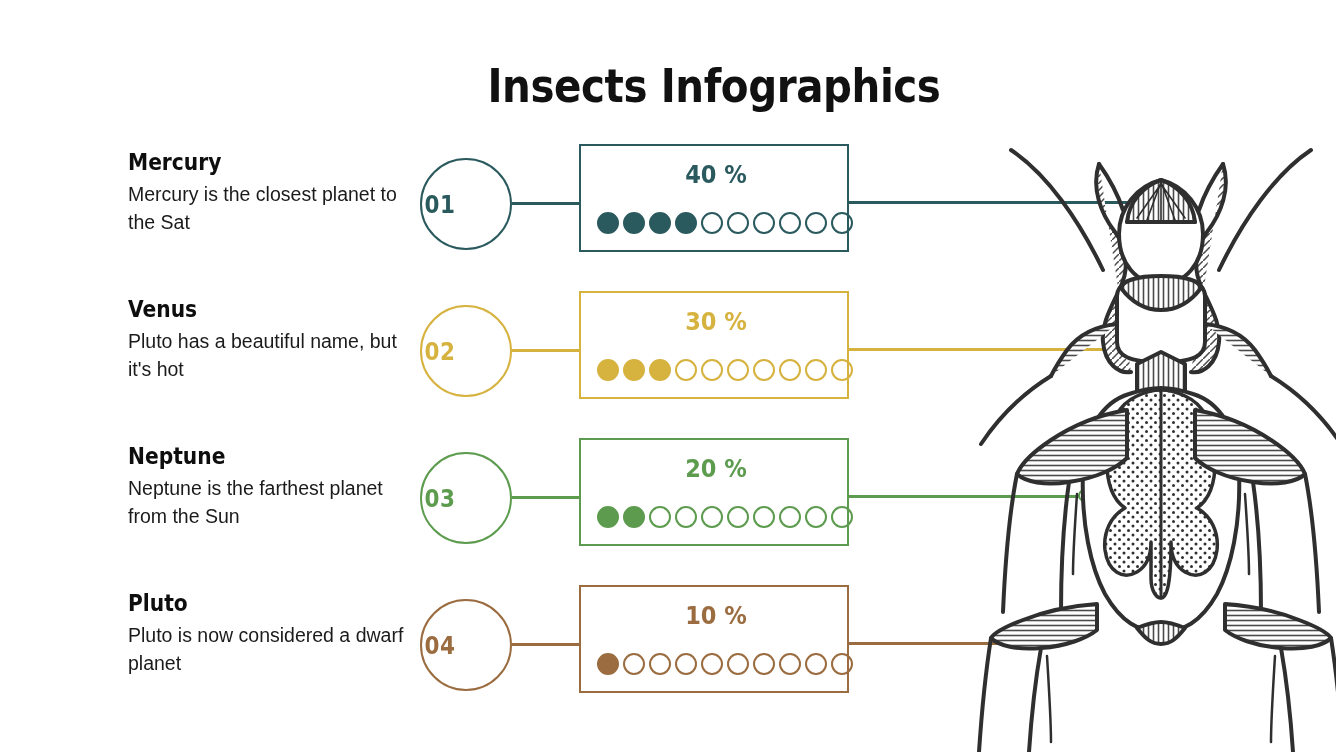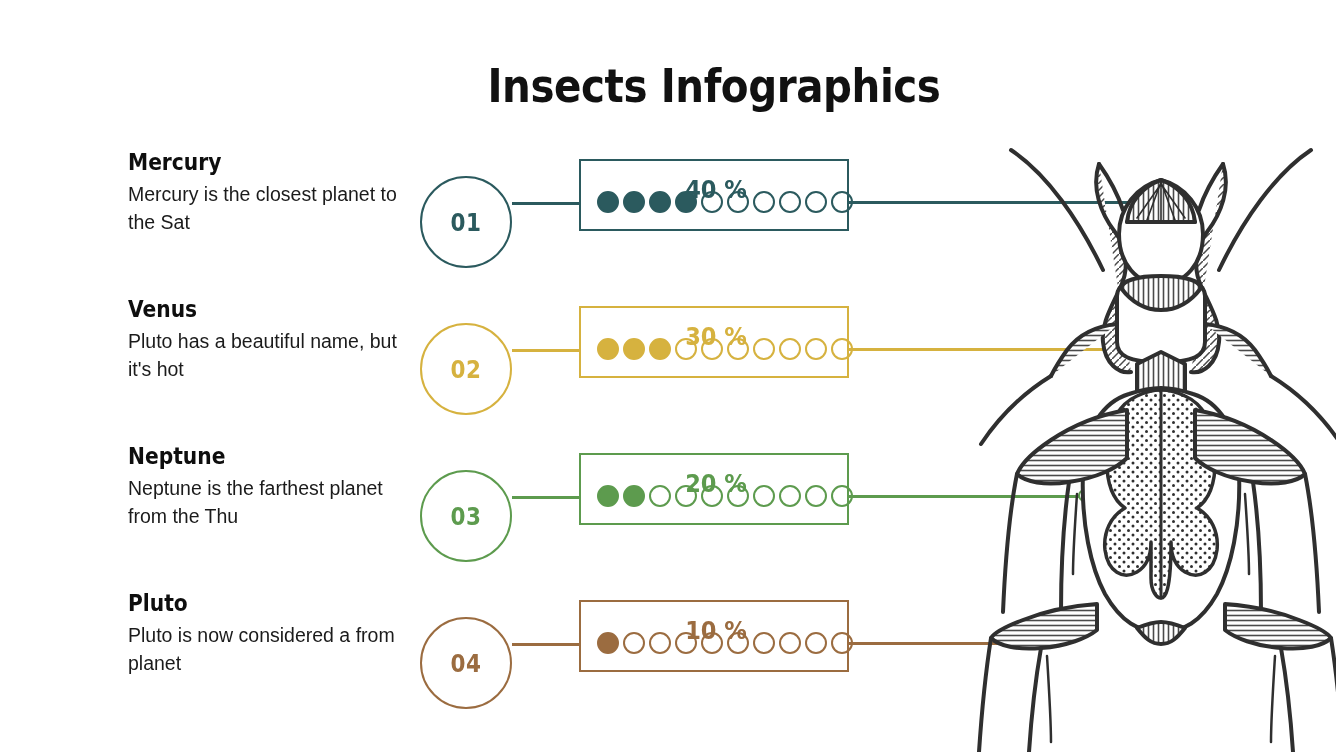--- a/index.html
+++ b/index.html
@@ -62,28 +62,28 @@
     font-weight: 400;
     font-size: 19.5px;
     line-height: 1.42;
     color: #1b1b1b;
   }
 
   
   .num-circle {
     position: absolute;
     left: 374px;
-    top: 32px;
+    top: 14px;
     width: 92px;
     height: 92px;
     border-radius: 50%;
     border: 2.5px solid currentColor;
     display: flex;
     align-items: center;
-    justify-content: center;
+    justify-content: flex-start;
   }
   .num-circle span {
     font-family: "DejaVu Sans", sans-serif;
     font-weight: 700;
     font-size: 25px;
     color: currentColor;
     transform: scaleX(0.86);
     letter-spacing: 0.5px;
   }
 
@@ -94,23 +94,23 @@
     top: 58px;
     width: 69px;
     height: 2.5px;
     background: currentColor;
   }
 
   
   .stat-box {
     position: absolute;
     left: 533px;
-    top: 15px;
+    top: 0;
     width: 270px;
-    height: 72px;
+    height: 108px;
     border: 2.5px solid currentColor;
     background: #ffffff;
   }
   .pct {
     position: absolute;
     left: 0; top: 14px;
     width: 270px;
     text-align: center;
     font-family: "DejaVu Sans", sans-serif;
     font-weight: 700;
@@ -224,21 +224,21 @@
           <div class="dot"></div>
         </div>
     </div>
     <div class="leader" style="width: 288px;"></div>
     <div class="leader-end" style="left: 1085px;"></div>
   </div>
 
   <div class="row row-3 c-green">
     <div class="text-block">
       <div class="planet-name">Neptune</div>
-      <div class="planet-desc">Neptune is the farthest planet from the Thu</div>
+      <div class="planet-desc">Neptune is the farthest planet from the Sun</div>
     </div>
     <div class="num-circle">
       <span>03</span>
     </div>
     <div class="connector-left"></div>
     <div class="stat-box">
       <div class="pct">20 %</div>
       <div class="dots">
           <div class="dot filled"></div>
           <div class="dot filled"></div>
@@ -252,21 +252,21 @@
           <div class="dot"></div>
         </div>
     </div>
     <div class="leader" style="width: 235px;"></div>
     <div class="leader-end" style="left: 1032px;"></div>
   </div>
 
   <div class="row row-4 c-brown">
     <div class="text-block">
       <div class="planet-name">Pluto</div>
-      <div class="planet-desc">Pluto is now considered a from planet</div>
+      <div class="planet-desc">Pluto is now considered a dwarf planet</div>
     </div>
     <div class="num-circle">
       <span>04</span>
     </div>
     <div class="connector-left"></div>
     <div class="stat-box">
       <div class="pct">10 %</div>
       <div class="dots">
           <div class="dot filled"></div>
           <div class="dot"></div>

